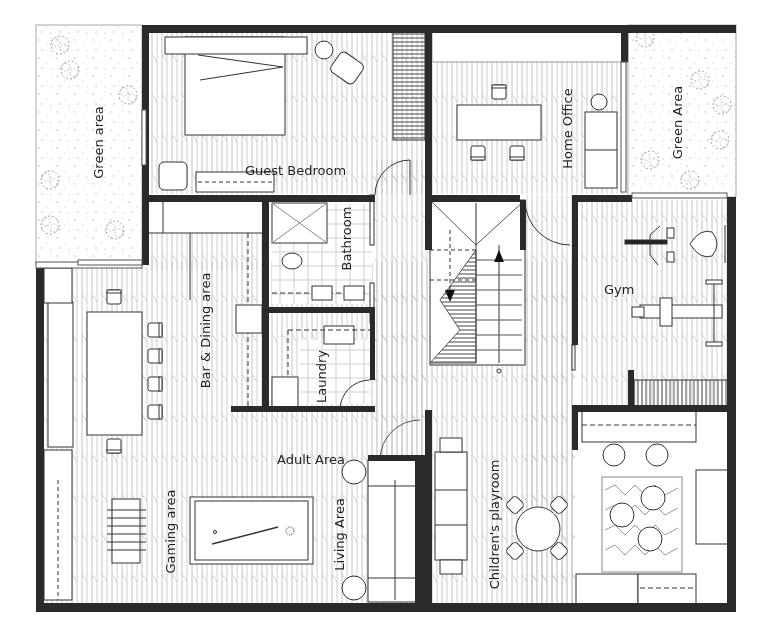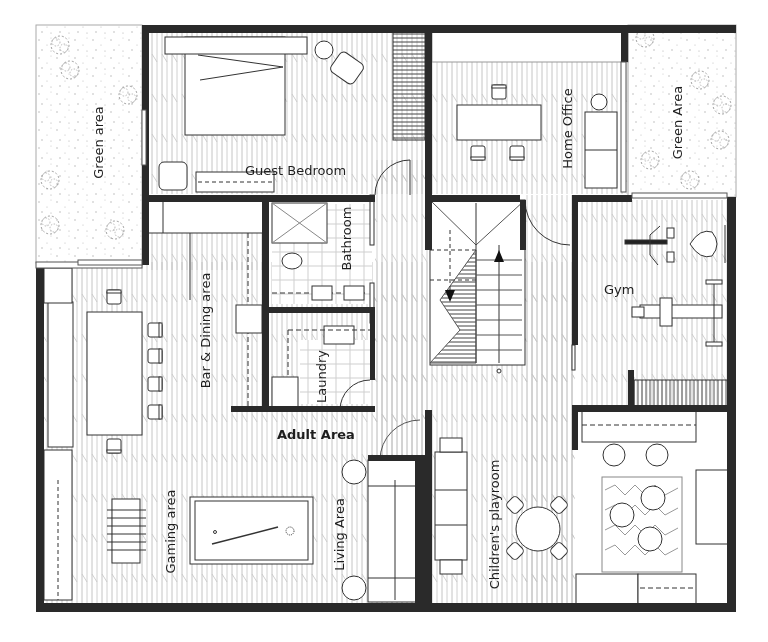--- a/index.html
+++ b/index.html
@@ -278,16 +278,16 @@
 </svg>
 
 <div class="room-label rot" style="left:62px; top:136px;">Green area</div>
 <div class="room-label" style="left:245px; top:164px;">Guest Bedroom</div>
 <div class="room-label rot" style="left:527px; top:122px;">Home Office</div>
 <div class="room-label rot" style="left:641px; top:116px;">Green Area</div>
 <div class="room-label rot" style="left:315px; top:232px;">Bathroom</div>
 <div class="room-label rot" style="left:148px; top:324px;">Bar &amp; Dining area</div>
 <div class="room-label" style="left:604px; top:283px;text-align:right;">Gym</div>
 <div class="room-label rot" style="left:295px; top:370px;">Laundry</div>
-<div class="room-label" style="left:277px; top:428px;font-weight:bold;">Adult Area</div>
+<div class="room-label" style="left:277px; top:453px;">Adult Area</div>
 <div class="room-label rot" style="left:129px; top:525px;">Gaming area</div>
 <div class="room-label rot" style="left:303px; top:528px;">Living Area</div>
 <div class="room-label rot" style="left:430px; top:518px;">Children's playroom</div>
 
 </body></html>

